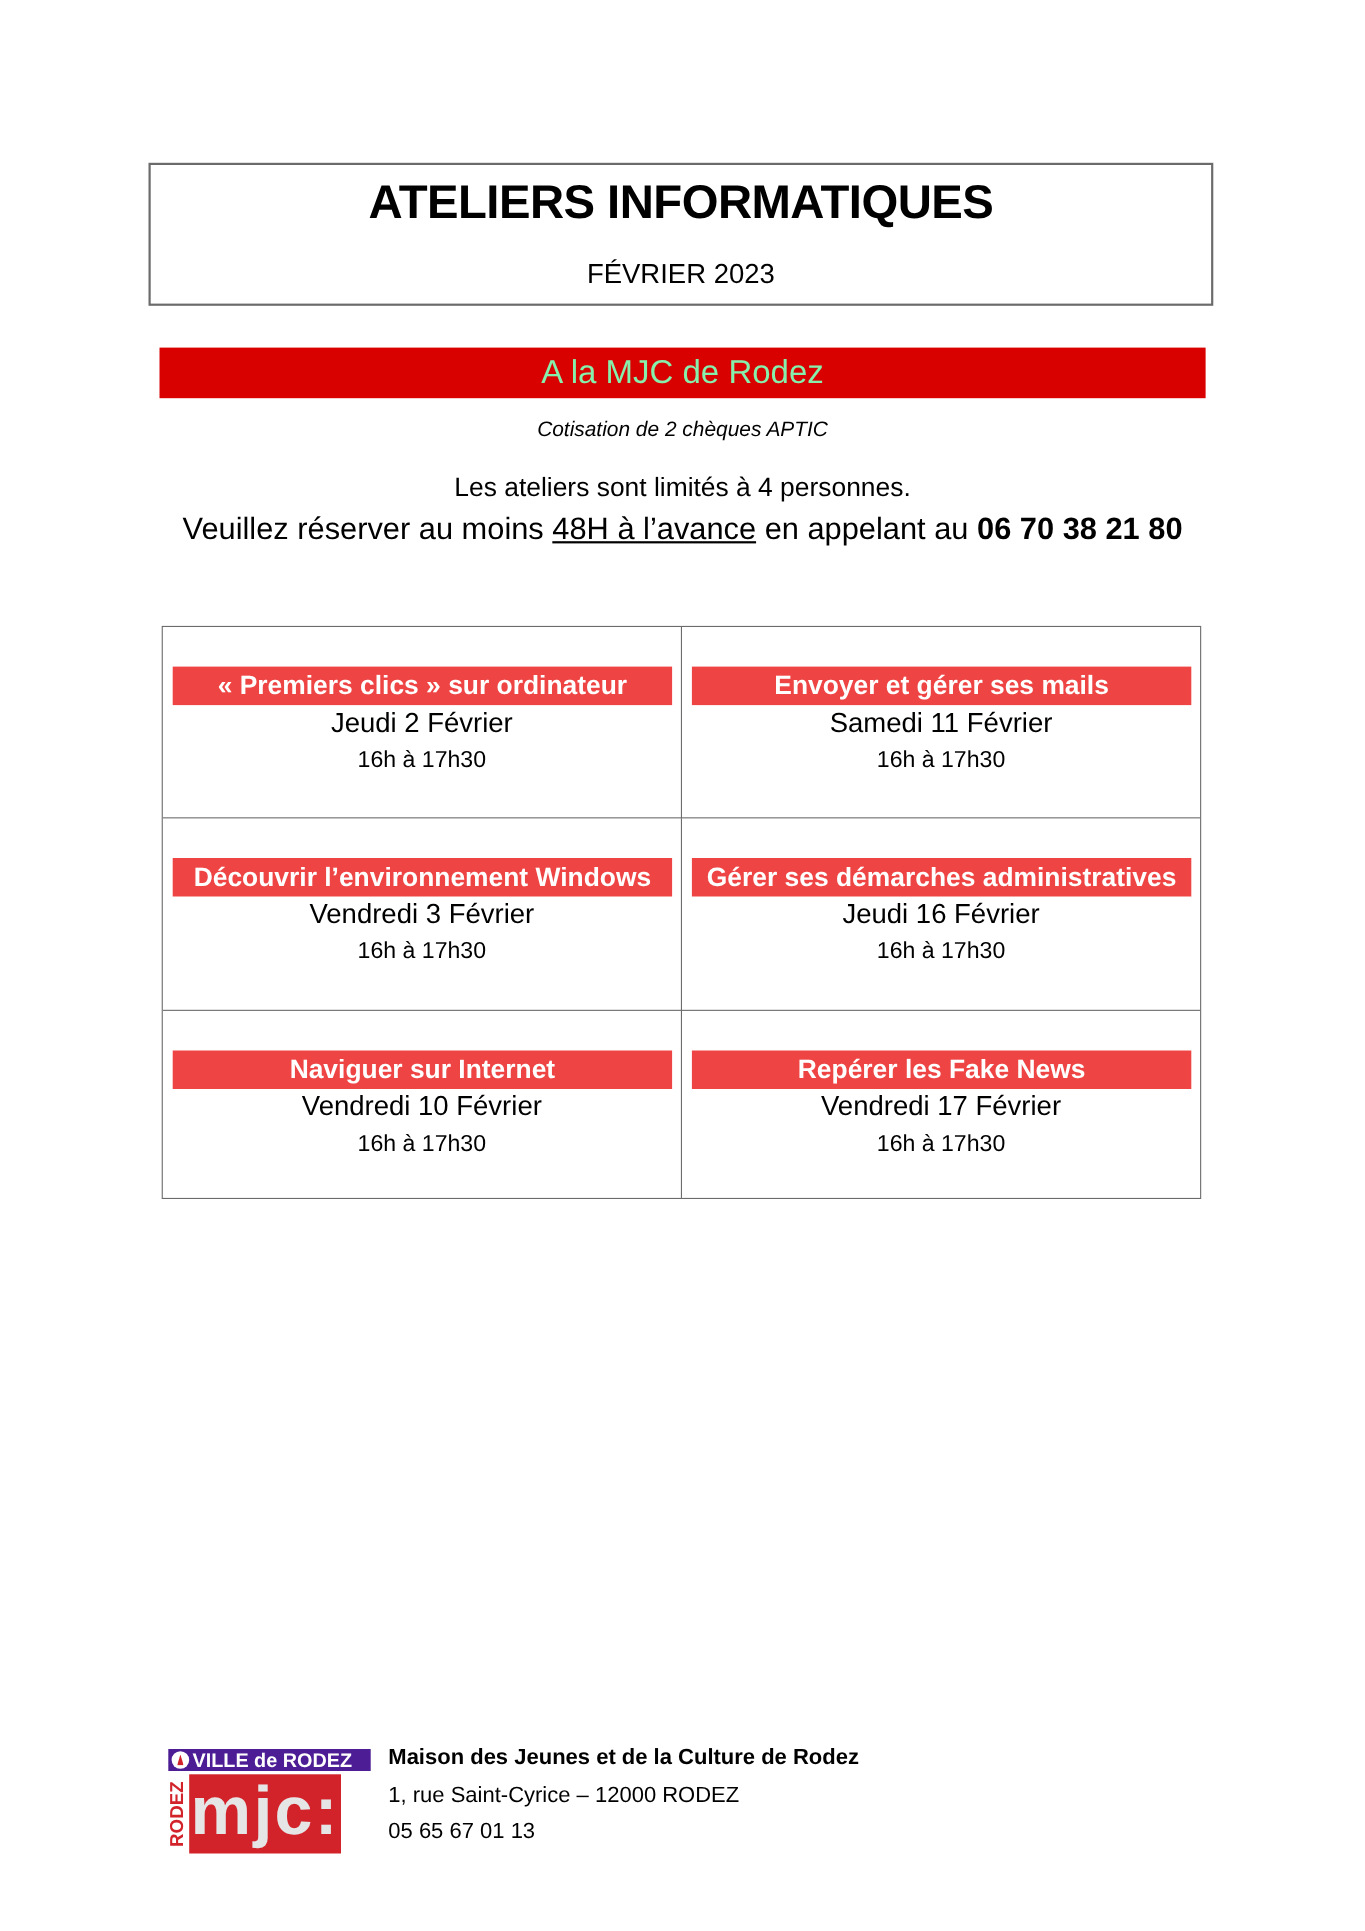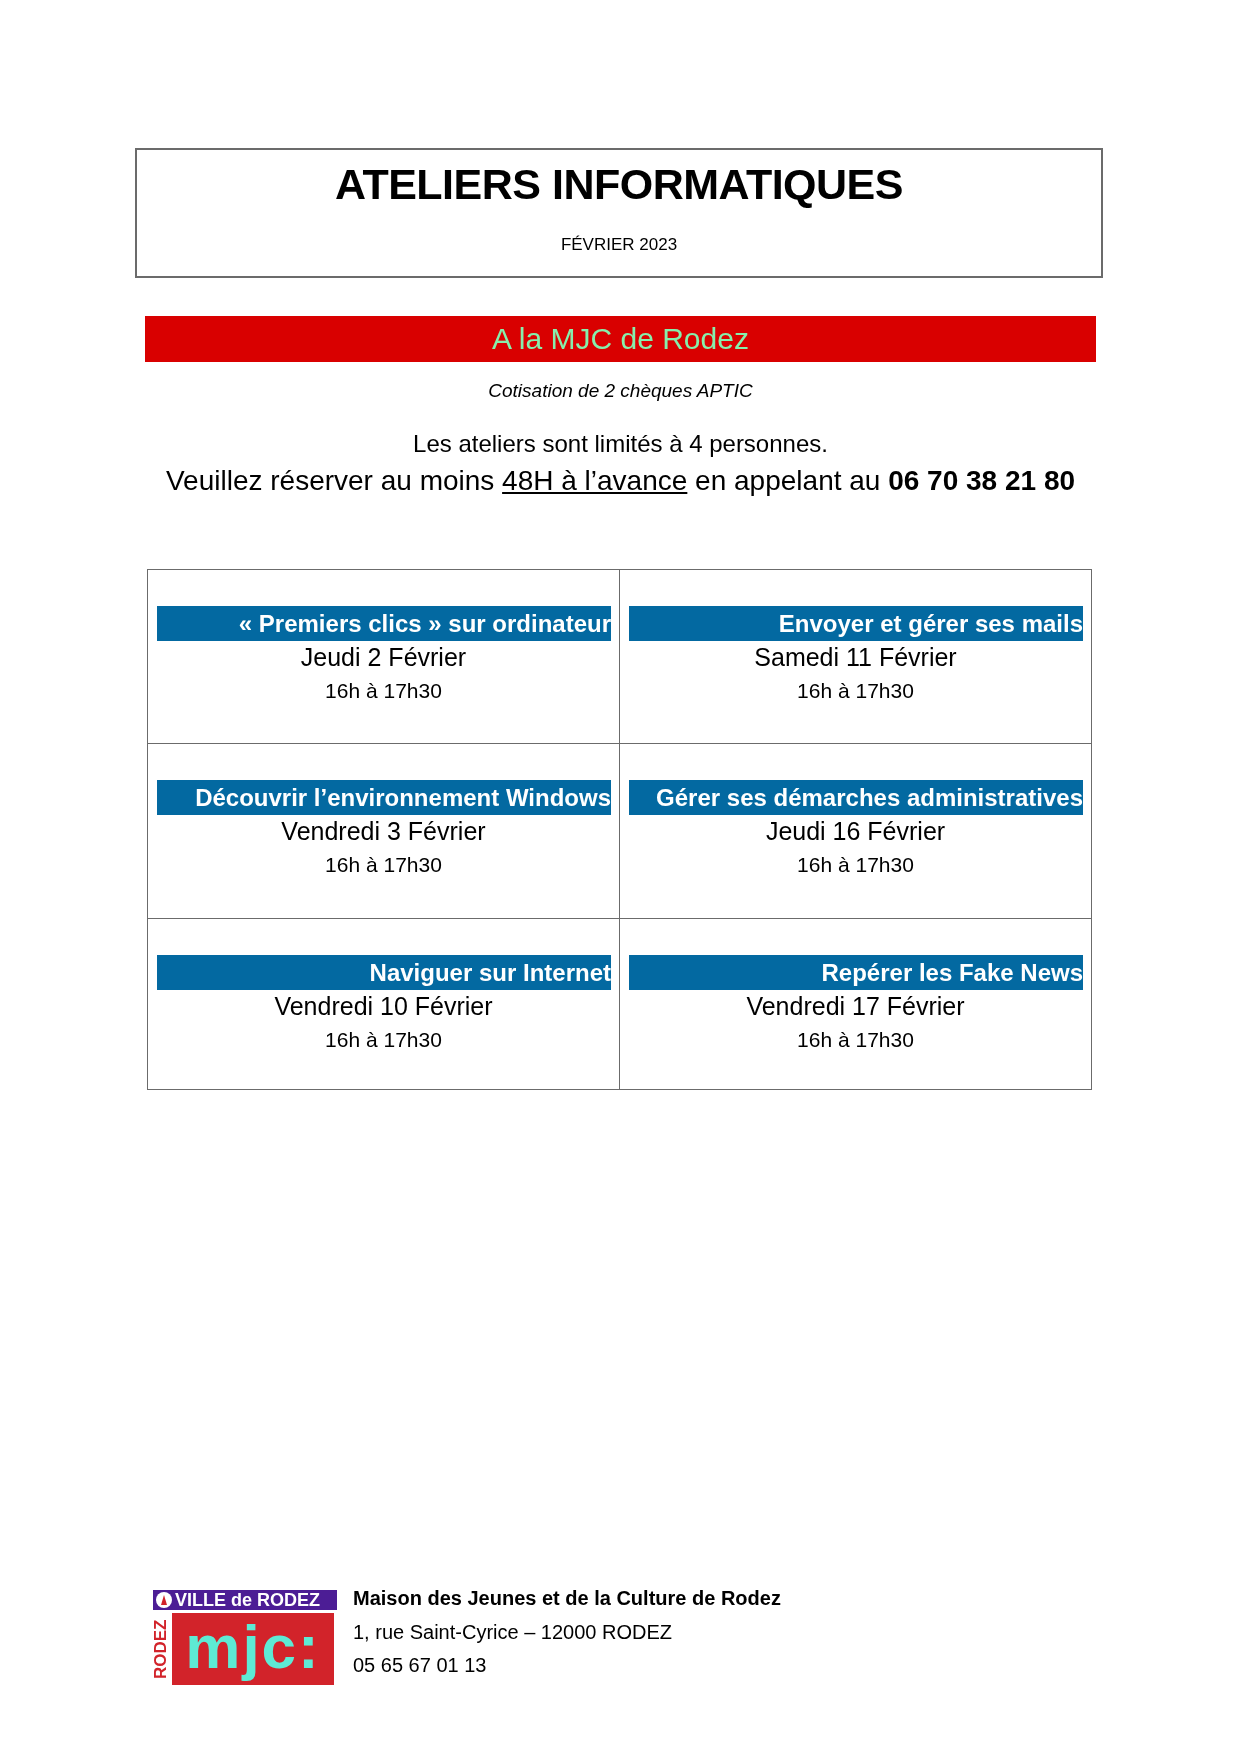--- a/index.html
+++ b/index.html
@@ -12,21 +12,21 @@
   .header-box {
     left: 135px; top: 148px; width: 968px; height: 130px;
     border: 2px solid #6b6b6b; box-sizing: border-box;
   }
   .title {
     position: absolute; left: 0; right: 0; top: 10px; text-align: center;
     font-weight: bold; font-size: 43px; letter-spacing: -0.5px;
   }
   .subtitle {
     position: absolute; left: 0; right: 0; top: 85px; text-align: center;
-    font-size: 17px;
+    font-size: 25px;
   }
   .red-bar {
     left: 145px; top: 316px; width: 951px; height: 46px; background: #d90000;
     color: #86efac; text-align: center; font-size: 30px; line-height: 46px;
   }
   .cotisation {
     left: 0; width: 1241px; top: 380px; text-align: center;
     font-style: italic; font-size: 19px;
   }
   .info1 {
@@ -44,22 +44,22 @@
     display: grid; grid-template-columns: 472px 1fr; grid-template-rows: 174px 175px 1fr;
   }
   .cell {
     position: relative; box-sizing: border-box;
     border-right: 1.5px solid #6b6b6b; border-bottom: 1.5px solid #6b6b6b;
   }
   .cell.right { border-right: none; }
   .cell.last { border-bottom: none; }
   .cell .label {
     position: absolute; left: 9px; right: 8px; top: 36px; height: 35px;
-    background: #0369a1; color: #fff; font-weight: bold; font-size: 24px;
-    line-height: 35px; text-align: right; white-space: nowrap; overflow: hidden;
+    background: #ef4444; color: #fff; font-weight: bold; font-size: 24px;
+    line-height: 35px; text-align: center; white-space: nowrap; overflow: hidden;
   }
   .cell .date {
     position: absolute; left: 0; right: 0; top: 73px; text-align: center; font-size: 25px;
   }
   .cell .time {
     position: absolute; left: 0; right: 0; top: 109px; text-align: center; font-size: 21px;
   }
 
   .logo-top {
     left: 153px; top: 1590px; width: 184px; height: 20px; background: #4c1d95;
@@ -75,22 +75,22 @@
     content: ""; position: absolute; left: 5px; top: 3px; width: 6px; height: 10px; background: #d2232a;
     clip-path: polygon(50% 0, 100% 100%, 0 100%);
   }
   .logo-side {
     left: 151px; top: 1613px; width: 20px; height: 72px;
     color: #d2232a; font-weight: bold; font-size: 17px;
     writing-mode: vertical-rl; transform: rotate(180deg);
     text-align: center; line-height: 20px; letter-spacing: 0px;
   }
   .logo-main {
-    left: 172px; top: 1613px; width: 162px; height: 72px; background: #d2232a;
-    color: #5eead4; font-weight: bold; font-size: 62px; line-height: 68px;
+    left: 172px; top: 1613px; width: 138px; height: 72px; background: #d2232a;
+    color: #e5e5e5; font-weight: bold; font-size: 62px; line-height: 68px;
     text-align: center; letter-spacing: 2px;
   }
   .footer-text { left: 353px; top: 1582px; font-size: 20px; line-height: 33.5px; }
   .footer-text .org { font-weight: bold; }
 </style>
 </head>
 <body>
 
 <div class="abs header-box">
   <div class="title">ATELIERS INFORMATIQUES</div>

